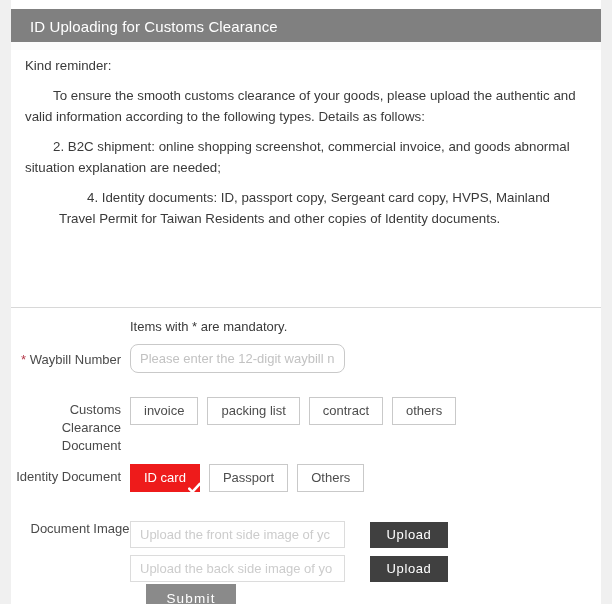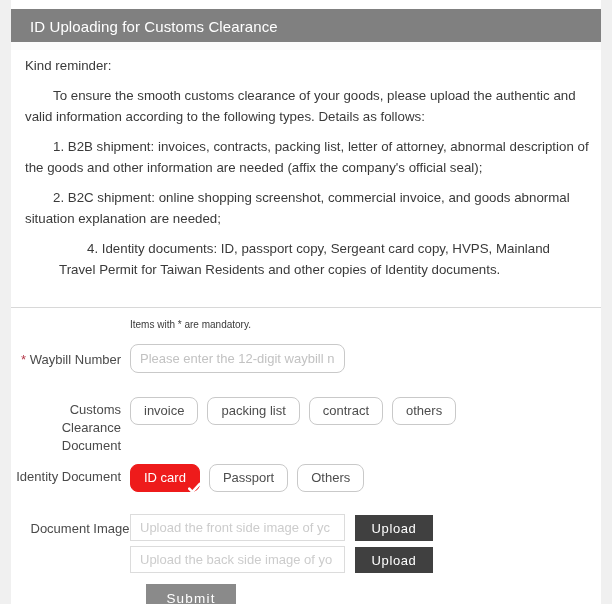--- a/index.html
+++ b/index.html
@@ -115,21 +115,21 @@
     top: 308px;
     width: 590px;
     height: 296px;
   }
 
   .hint {
     position: absolute;
     left: 119px;
     top: 11px;
     color: #3a3a3a;
-    font-size: 10px;
+    font-size: 13px;
     white-space: nowrap;
   }
 
   .frow {
     position: absolute;
     left: 0;
     width: 590px;
   }
   .flabel {
     position: absolute;
@@ -180,21 +180,21 @@
     height: 28px;
     line-height: 26px;
     padding: 0 13px;
     border: 1px solid #c9c9c9;
     background: #ffffff;
     color: #4d4d4d;
     font-family: "Liberation Sans", sans-serif;
     font-size: 13px;
     white-space: nowrap;
     cursor: pointer;
-    border-radius: 8px;
+    border-radius: 0;
   }
   .chip.selected {
     position: relative;
     background: #ee1b1b;
     border-color: #ee1b1b;
     color: #ffffff;
     overflow: visible;
     text-align: right;
   }
   .chip.selected .tick {
@@ -208,23 +208,24 @@
 
   
   #row-identity { top: 156px; }
   #row-identity .flabel { top: 4px; }
 
   
   #row-images { top: 206px; }
   #row-images .flabel { top: 6px; margin-left: 15px; }
   .upload-line {
     display: flex;
-    align-items: flex-end;
-    gap: 10px;
+    align-items: center;
+    gap: 25px;
     margin-bottom: 5px;
+    margin-top: 7px;
   }
   .upload-input {
     box-sizing: border-box;
     width: 215px;
     height: 27px;
     border: 1px solid #dcdcdc;
     background: #ffffff;
     padding: 0 9px;
     font-family: "Liberation Sans", sans-serif;
     font-size: 13px;
@@ -278,21 +279,20 @@
   <div id="sheet"></div>
 
   <div id="titlebar">
     <span class="title-text">ID Uploading for Customs Clearance</span>
   </div>
   <div id="titlebar-shadow"></div>
 
   <div id="notice">
     <p>Kind reminder:</p>
     <p class="indent">To ensure the smooth customs clearance of your goods, please upload the authentic and valid information according to the following types. Details as follows:</p>
-    <p class="indent">1. B2B shipment: invoices, contracts, packing list, letter of attorney, abnormal description of the goods and other information are needed (affix the company's official seal);</p>
     <p class="indent">2. B2C shipment: online shopping screenshot, commercial invoice, and goods abnormal situation explanation are needed;</p>
     <p class="indent last">4.  Identity documents: ID, passport copy, Sergeant card copy, HVPS, Mainland Travel Permit for Taiwan Residents and other copies of  Identity documents.</p>
   </div>
 
   <div id="divider"></div>
 
   <div id="form">
 
     <div class="hint">Items with * are mandatory.</div>
 

